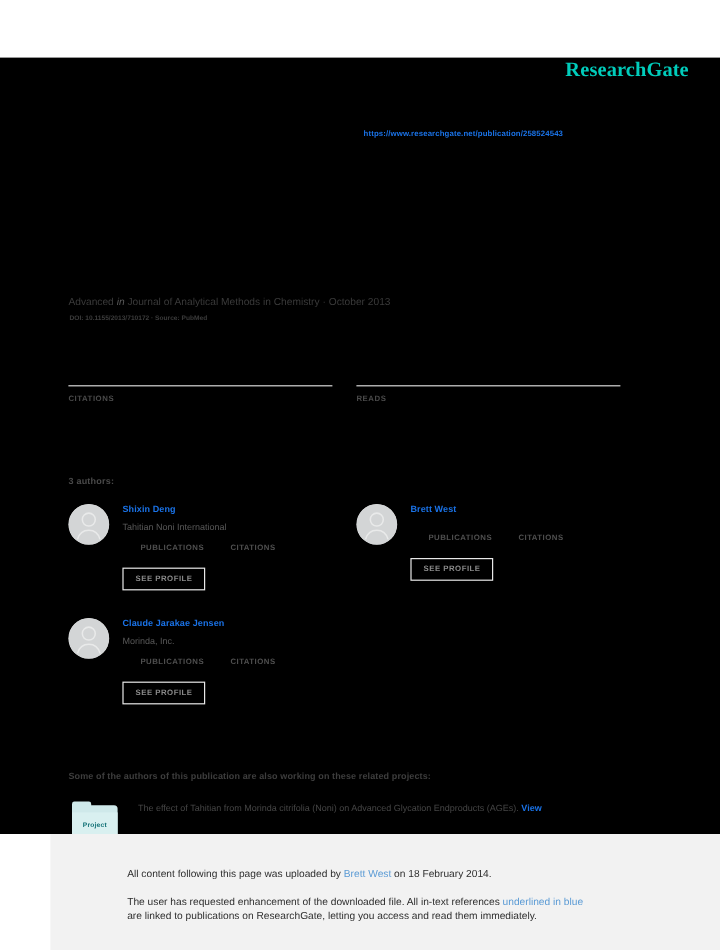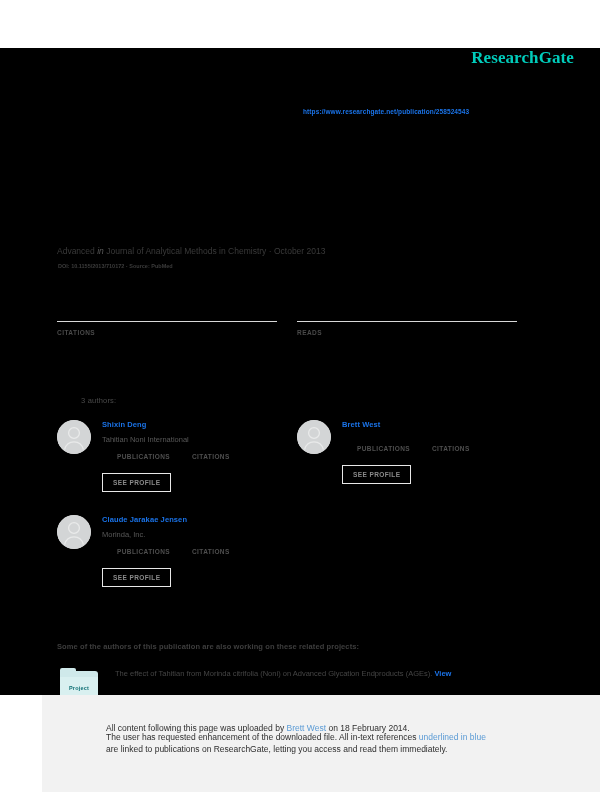--- a/index.html
+++ b/index.html
@@ -72,21 +72,21 @@
   }
   .stat .rule { height:1px; background:#d8d8d8; margin-top:1px; }
   .stat .lbl {
     margin-top:7px; font-size:6.5px; font-weight:700;
     letter-spacing:.45px; color:#4a4a4a;
   }
 
   
   .authors-head {
     position:absolute; left:57px; top:396px;
-    font-size:7.5px; font-weight:400; color:#4a4a4a; letter-spacing:.2px;margin-left:24px;
+    font-size:7.5px; font-weight:700; color:#4a4a4a; letter-spacing:.2px;
   }
   .author { position:absolute; width:240px; }
   .author.a1 { left:57px; top:420px; }
   .author.a2 { left:297px; top:420px; }
   .author.a3 { left:57px; top:515px; }
 
   .avatar {
     position:absolute; left:0; top:0; width:34px; height:34px;
     border-radius:50%; background:#d3d5d6; overflow:hidden;
   }
@@ -151,21 +151,21 @@
   .footer {
     position:absolute; left:0; top:695px; width:600px; height:97px;
     background:#f2f2f2;
     margin-left:42px;
   }
   .footer p {
     position:absolute; left:64px; width:480px;
     font-size:8.5px; color:#2e2e2e; line-height:1.45;
   }
   .footer .l1 { top:27px; }
-  .footer .l2 { top:36px; }
+  .footer .l2 { top:50px; }
   .footer a, .footer .lnk { color:#5b9bd5; text-decoration:none; }
 </style>
 </head>
 <body>
 
 <div class="page">
 
   <div class="top-band"></div>
 
   <div class="dark-body"></div>

